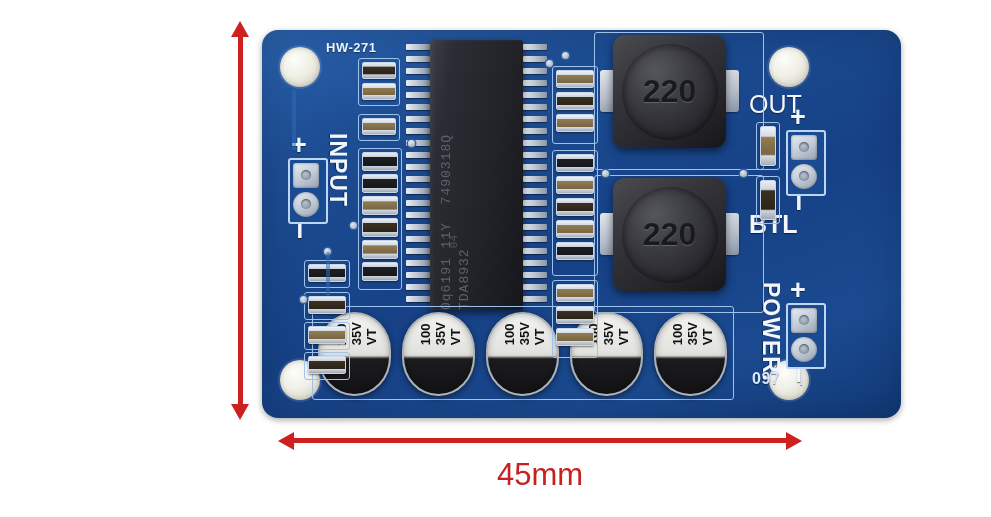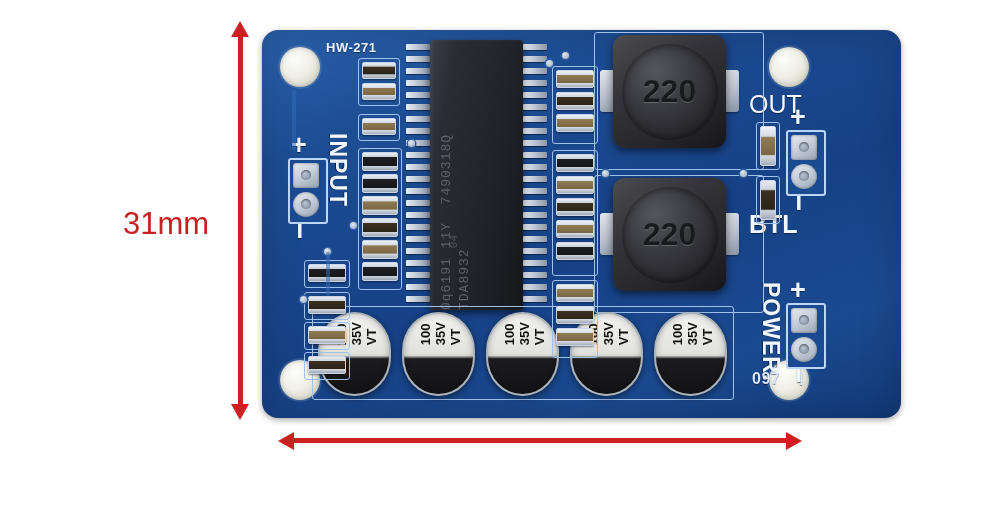--- a/index.html
+++ b/index.html
@@ -127,25 +127,25 @@
   .trace{position:absolute;background:#2f6ab5;opacity:.55;border-radius:2px;}
 </style>
 </head>
 <body>
 
 <div id="stage">
 
   <div class="v-head" id="v-head-top"></div>
   <div class="v-arrow"></div>
   <div class="v-head" id="v-head-bot"></div>
-  <div class="dim-label" id="dim-v-label">31mm</div>
 
   <div class="h-head" id="h-head-left"></div>
   <div class="h-arrow"></div>
   <div class="h-head" id="h-head-right"></div>
+  <div class="dim-label" id="dim-h-label">45mm</div>
 
   <div id="board">
 
     <div class="hole" id="hole-tl"></div>
     <div class="hole" id="hole-tr"></div>
     <div class="hole" id="hole-bl"></div>
     <div class="hole" id="hole-br"></div>
 
     <div class="silk" id="silk-hw">HW-271</div>
     <div class="silk" id="silk-097">097</div>

